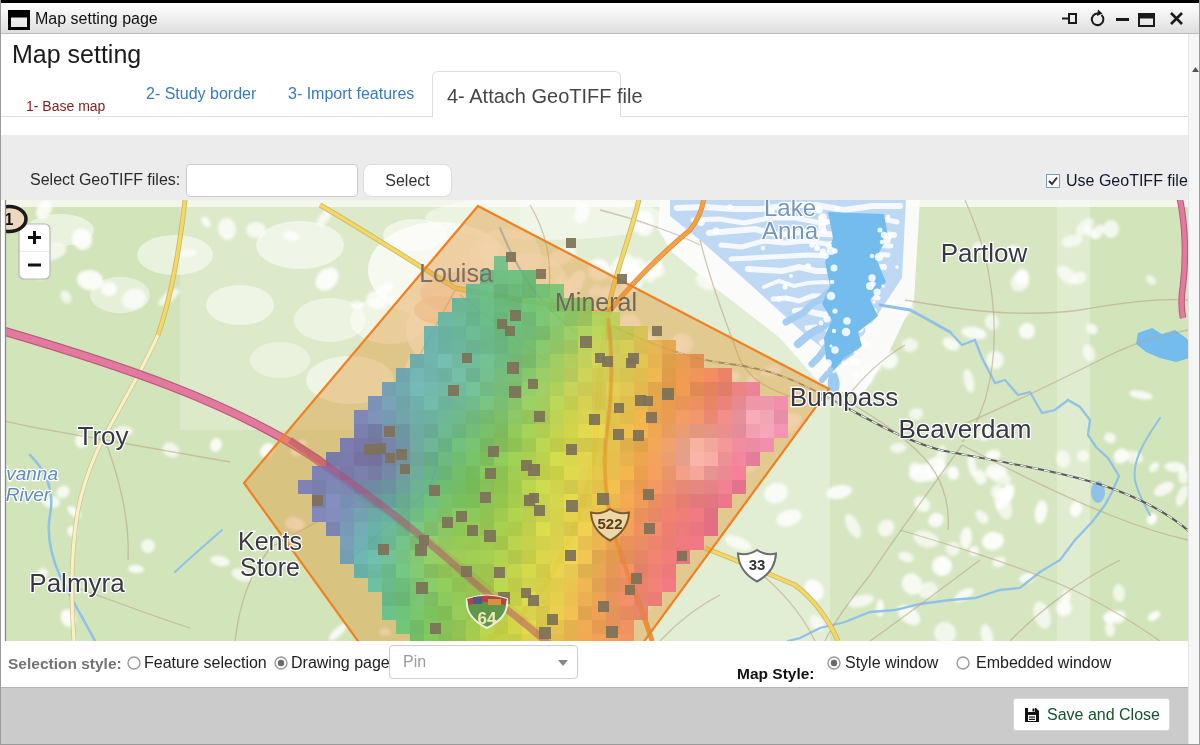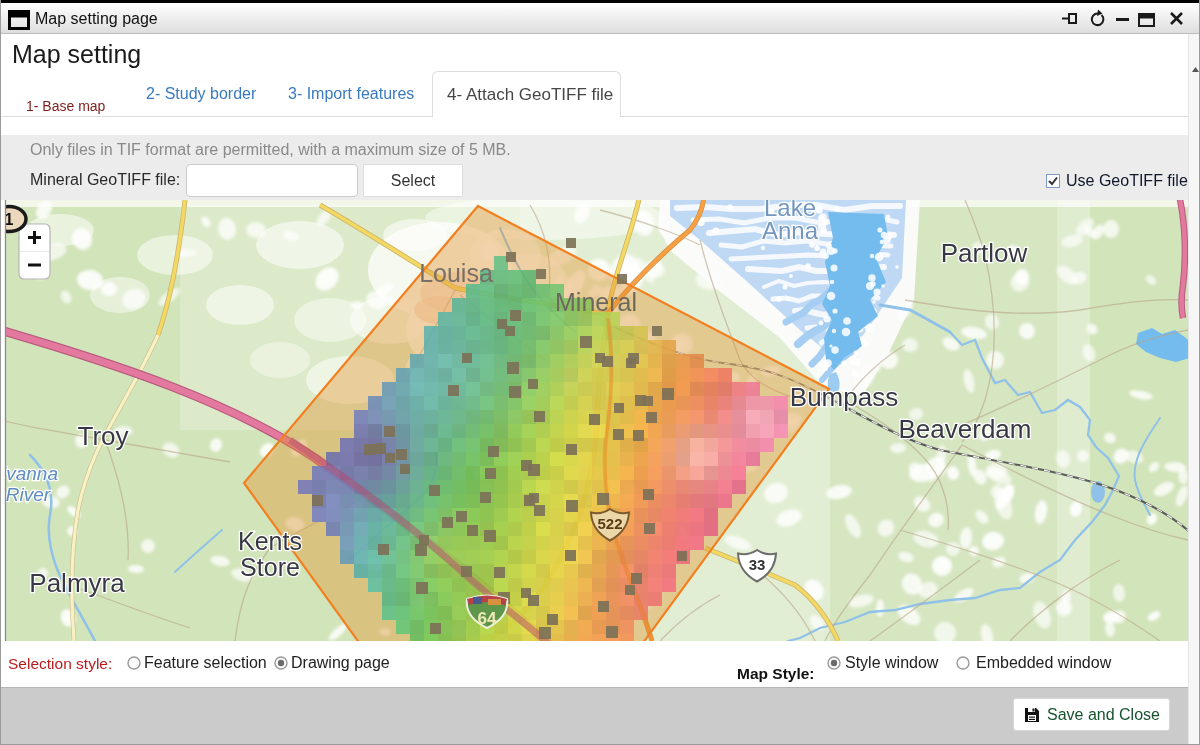--- a/index.html
+++ b/index.html
@@ -28,27 +28,26 @@
   </svg>
 </div>
 
 <div class="abs" style="left:12px;top:40px;font-size:25px;color:#1a1a1a">Map setting</div>
 
 <div class="abs" style="left:0;top:116px;width:1188px;height:1px;background:#ddd"></div>
 <div class="abs" style="left:26px;top:98px;font-size:14px;color:#7f1d1d">1- Base map</div>
 <div class="abs" style="left:146px;top:85px;font-size:16px;color:#3a7abf">2- Study border</div>
 <div class="abs" style="left:288px;top:85px;font-size:16px;color:#3a7abf">3- Import features</div>
 <div class="abs" style="left:432px;top:71px;width:189px;height:46px;background:#fff;border:1px solid #ddd;border-bottom:none;border-radius:6px 6px 0 0;z-index:3"></div>
-<div class="abs" style="left:447px;top:85px;font-size:17px;color:#464646;z-index:4">4- Attach GeoTIFF file</div>
+<div class="abs" style="left:447px;top:85px;font-size:20px;color:#464646;z-index:4">4- Attach GeoTIFF file</div>
 
 <div class="abs" style="left:0;top:135px;width:1188px;height:65px;background:#ececec">
-  <div class="abs" style="left:30px;top:6px;font-size:16px;color:#8a8a8a">Only files in TIF format are permitted, with a maximum size of 5 MB.</div>
-  <div class="abs" style="left:30px;top:36px;font-size:16px;color:#2a2a2a">Mineral GeoTIFF file:</div>
+  <div class="abs" style="left:30px;top:36px;font-size:16px;color:#2a2a2a">Select GeoTIFF files:</div>
   <div class="abs" style="left:186px;top:29px;width:172px;height:33px;background:#fff;border:1px solid #ccc;border-radius:4px"></div>
-  <div class="abs" style="left:363px;top:29px;width:100px;height:33px;background:#fff;border:1px solid #ddd;border-radius:1px;font-size:16px;color:#333;text-align:center;line-height:31px">Select</div>
+  <div class="abs" style="left:363px;top:29px;width:89px;height:33px;background:#fff;border:1px solid #ddd;border-radius:8px;font-size:16px;color:#333;text-align:center;line-height:31px">Select</div>
   <svg class="abs" style="left:1046px;top:39px" width="15" height="15">
     <rect x="0.5" y="0.5" width="13" height="13" fill="#fdfdfd" stroke="#7a9cc6" stroke-width="1"></rect>
     <path d="M3,7 L6,10 L11,3.5" stroke="#333" stroke-width="2" fill="none"></path>
   </svg>
   <div class="abs" style="left:1066px;top:37px;font-size:16px;color:#0f172a">Use GeoTIFF file</div>
 </div>
 <svg width="1188" height="441" viewBox="0 0 1188 441" style="position:absolute;left:0;top:200px">
 <defs>
       <clipPath id="mapclip">
         <rect x="6" y="0" width="1182" height="441"></rect>
@@ -1156,30 +1155,34 @@
 <line x1="20" y1="51.5" x2="49" y2="51.5" stroke="#e8e8e8" stroke-width="1"></line>
 <path d="M28,37.5 L41,37.5 M34.5,31 L34.5,44" stroke="#111" stroke-width="3"></path>
 <path d="M28,65 L41,65" stroke="#111" stroke-width="3"></path>
 <ellipse cx="9" cy="19" rx="17" ry="12.5" fill="#ecd9bd" stroke="#1a1a1a" stroke-width="3.5"></ellipse>
 <text x="9" y="25" font-size="16" font-weight="bold" fill="#111" text-anchor="middle" font-family="Liberation Sans, sans-serif">1</text>
 </g>
 <line x1="5.5" y1="0" x2="5.5" y2="441" stroke="#8a8a8a" stroke-width="1.3"></line>
 </svg>
 
 <div class="abs" style="left:0;top:641px;width:1188px;height:46px;background:#fff">
-  <div class="abs" style="left:8px;top:14px;font-size:15.5px;font-weight:normal;color:#b91c1c">Selection style:</div>
+  <div class="abs" style="left:8px;top:14px;font-size:15.5px;font-weight:bold;color:#737373">Selection style:</div>
   <svg class="abs" style="left:127px;top:15px" width="15" height="15">
       <circle cx="7" cy="7" r="6" fill="#fdfdfd" stroke="#9a9a9a" stroke-width="1.4"></circle>
     </svg>
   <div class="abs" style="left:144px;top:13px;font-size:16px;color:#222">Feature selection</div>
   <svg class="abs" style="left:274px;top:15px" width="15" height="15">
       <circle cx="7" cy="7" r="6" fill="#fdfdfd" stroke="#9a9a9a" stroke-width="1.4"></circle>
       <circle cx="7" cy="7" r="3.2" fill="#6a6a6a"></circle>
     </svg>
   <div class="abs" style="left:291px;top:13px;font-size:16px;color:#222">Drawing page</div>
+  <div class="abs" style="left:389px;top:4px;width:189px;height:34px;background:#fff;border:1px solid #ccc;border-radius:4px">
+    <div class="abs" style="left:13px;top:7px;font-size:16px;color:#9a9a9a">Pin</div>
+    <div class="abs" style="left:168px;top:14px;width:0;height:0;border-left:5px solid transparent;border-right:5px solid transparent;border-top:6px solid #888"></div>
+  </div>
   <div class="abs" style="left:737px;top:24px;font-size:15.5px;font-weight:bold;color:#111">Map Style:</div>
   <svg class="abs" style="left:827px;top:15px" width="15" height="15">
       <circle cx="7" cy="7" r="6" fill="#fdfdfd" stroke="#9a9a9a" stroke-width="1.4"></circle>
       <circle cx="7" cy="7" r="3.2" fill="#6a6a6a"></circle>
     </svg>
   <div class="abs" style="left:845px;top:13px;font-size:16px;color:#222">Style window</div>
   <svg class="abs" style="left:956px;top:15px" width="15" height="15">
       <circle cx="7" cy="7" r="6" fill="#fdfdfd" stroke="#9a9a9a" stroke-width="1.4"></circle>
     </svg>
   <div class="abs" style="left:976px;top:13px;font-size:16px;color:#222">Embedded window</div>

